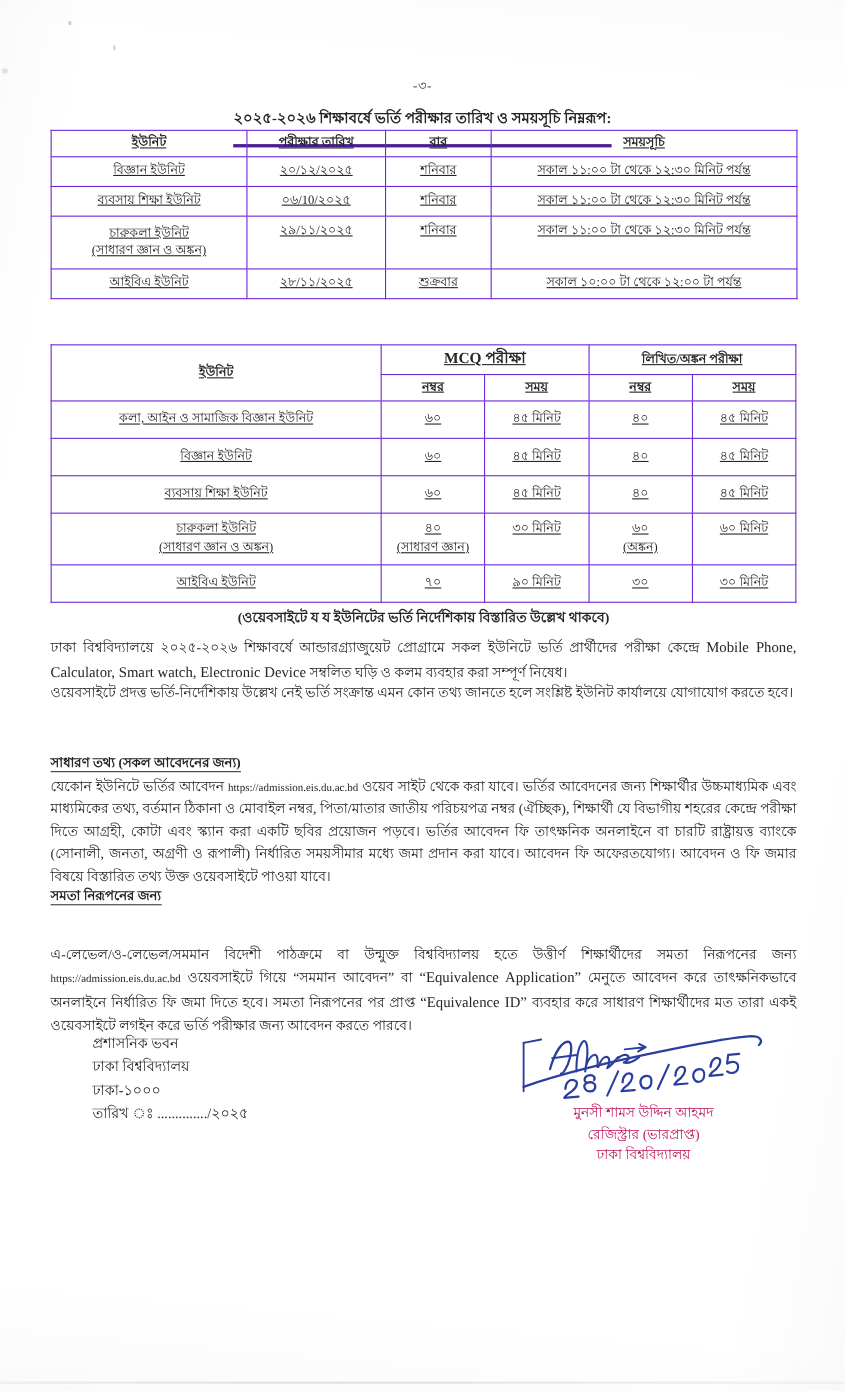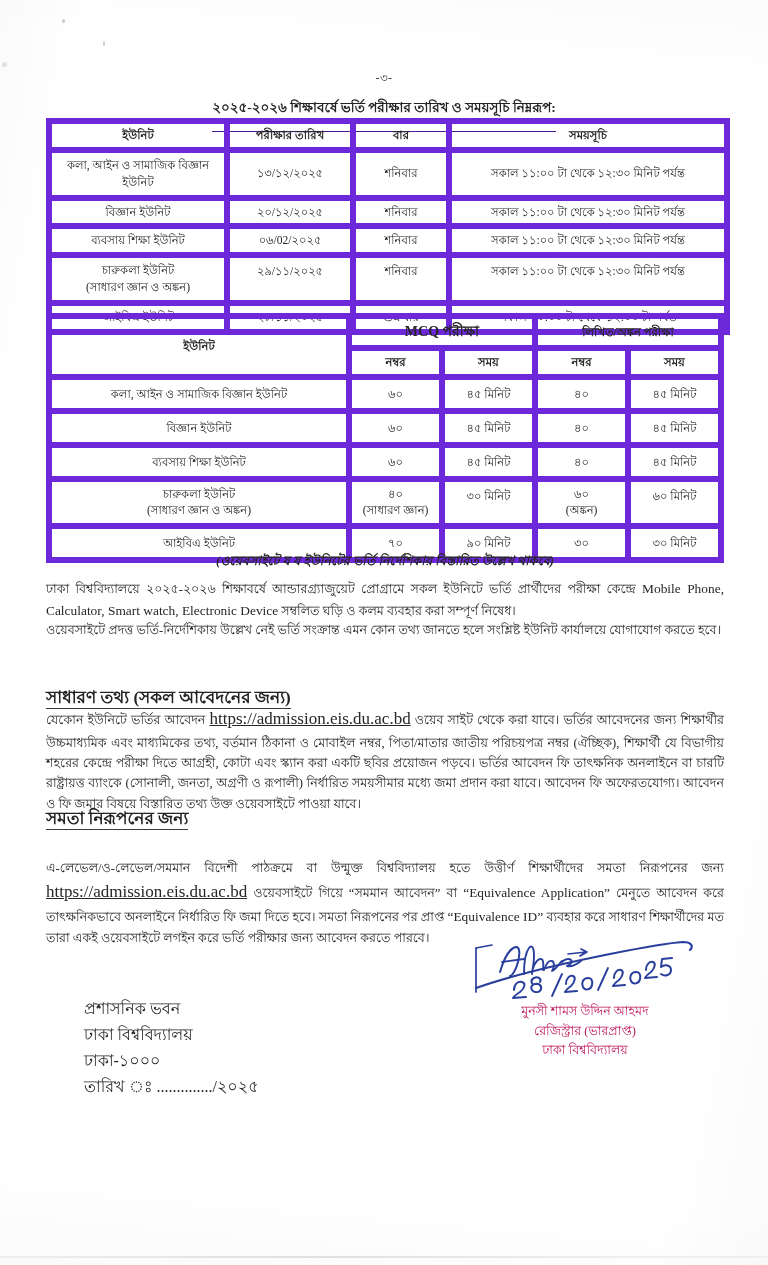--- a/index.html
+++ b/index.html
@@ -49,42 +49,43 @@
 
   
   .section-heading {
     position: absolute; left: 0; right: 0;
     text-align: center;
     font-weight: bold;
     font-size: 13.5px;
     color: #242424;
   }
   .section-heading span {
-    border-bottom: 1px solid #4c1d95;
+    border-bottom: 3px solid #4c1d95;
     padding-bottom: 16px;
   }
   #heading-schedule { top: 97px; }
   #heading-marks    { top: 290px; }
   #heading-online-apply { top: 659px; }
 
   
   table.doc-table {
     position: absolute;
     border-collapse: collapse;
     table-layout: fixed;
     font-size: 11.5px;
     color: #262626;
   }
   table.doc-table td, table.doc-table th {
-    border: 6px solid #6d28d9;
+    border: 1px solid #6d28d9;
     text-align: center;
     vertical-align: middle;
     font-weight: normal;
     padding: 3px 2px;
     line-height: 1.45;
+    text-decoration: underline;
   }
   table.doc-table th { font-weight: bold; }
   table.doc-table .sub { display: block; }
   table.doc-table .mcq-head {
     font-family: "Liberation Serif", serif;
     font-size: 14px;
   }
 
   
   #table-schedule { left: 46px; top: 118px; width: 678px; }
@@ -104,37 +105,36 @@
 
   
   .para {
     position: absolute;
     left: 46px; width: 678px;
     font-size: 12.6px;
     line-height: 1.62;
     text-align: justify;
     color: #262626;
   }
-  .para.center { text-align: center; font-weight: bold; font-style: italic; }
+  .para.center { text-align: center; font-weight: bold; }
   .para .latin {
     font-family: "Liberation Serif", serif;
     font-size: 13.4px;
   }
   .para .url {
     font-family: "Liberation Serif", serif;
-    font-size: 17px;
-    text-decoration: underline;
+    font-size: 10px;
   }
   #para-website-note { top: 551px; }
   #para-devices      { top: 578px; }
   #para-contact      { top: 620px; }
 
   .sub-heading {
     position: absolute; left: 46px;
-    font-size: 17px; font-weight: bold; color: #232323;
+    font-size: 12px; font-weight: bold; color: #232323;
   }
   .sub-heading span { border-bottom: 1px solid #3a3a3a; padding-bottom: 1px; }
   #subheading-general { top: 684px; }
   #subheading-equivalence { top: 805px; text-align: right; }
 
   #para-general-body { top: 705px; }
   #para-equivalence-body { top: 826px; margin-top: 32px; }
 
   
   #signature-block {
@@ -142,22 +142,22 @@
     text-align: center;
   }
   #signature-ink { position: relative; height: 72px; }
   #signature-ink svg { position: absolute; left: 0; top: 0; }
   .sig-line {
     font-size: 12.6px; line-height: 1.55; color: #be185d;
   }
 
   
   #office-block {
-    position: absolute; left: 84px; top: 996px;
-    font-size: 16px; line-height: 1.62; color: #272727;
+    position: absolute; left: 84px; top: 938px;
+    font-size: 13px; line-height: 1.62; color: #272727;
   }
 </style>
 </head>
 <body>
 
 <div id="scan-page">
   <div id="scan-speck-a"></div>
   <div id="scan-speck-b"></div>
   <div id="scan-speck-c"></div>
   <div id="scan-bottom-edge"></div>
@@ -174,38 +174,29 @@
   <table class="doc-table" id="table-schedule">
     <thead>
       <tr class="norm">
         <th class="c-unit">ইউনিট</th>
         <th class="c-date">পরীক্ষার তারিখ</th>
         <th class="c-day">বার</th>
         <th class="c-time">সময়সূচি</th>
       </tr>
     </thead>
     <tbody>
-      <tr class="tall">
-        <td>
-          <span>কলা, আইন ও সামাজিক বিজ্ঞান</span>
-          <span class="sub">ইউনিট</span>
-        </td>
-        <td>১৩/১২/২০২৫</td>
-        <td>শনিবার</td>
-        <td>সকাল ১১:০০ টা থেকে ১২:৩০ মিনিট পর্যন্ত</td>
-      </tr>
       <tr class="norm">
         <td>বিজ্ঞান ইউনিট</td>
         <td>২০/১২/২০২৫</td>
         <td>শনিবার</td>
         <td>সকাল ১১:০০ টা থেকে ১২:৩০ মিনিট পর্যন্ত</td>
       </tr>
       <tr class="norm">
         <td>ব্যবসায় শিক্ষা ইউনিট</td>
-        <td>০৬/02/২০২৫</td>
+        <td>০৬/10/২০২৫</td>
         <td>শনিবার</td>
         <td>সকাল ১১:০০ টা থেকে ১২:৩০ মিনিট পর্যন্ত</td>
       </tr>
       <tr class="tall">
         <td>
           <span>চারুকলা ইউনিট</span>
           <span class="sub">(সাধারণ জ্ঞান ও অঙ্কন)</span>
         </td>
         <td style="vertical-align:top;padding-top:5px">২৯/১১/২০২৫</td>
         <td style="vertical-align:top;padding-top:5px">শনিবার</td>

